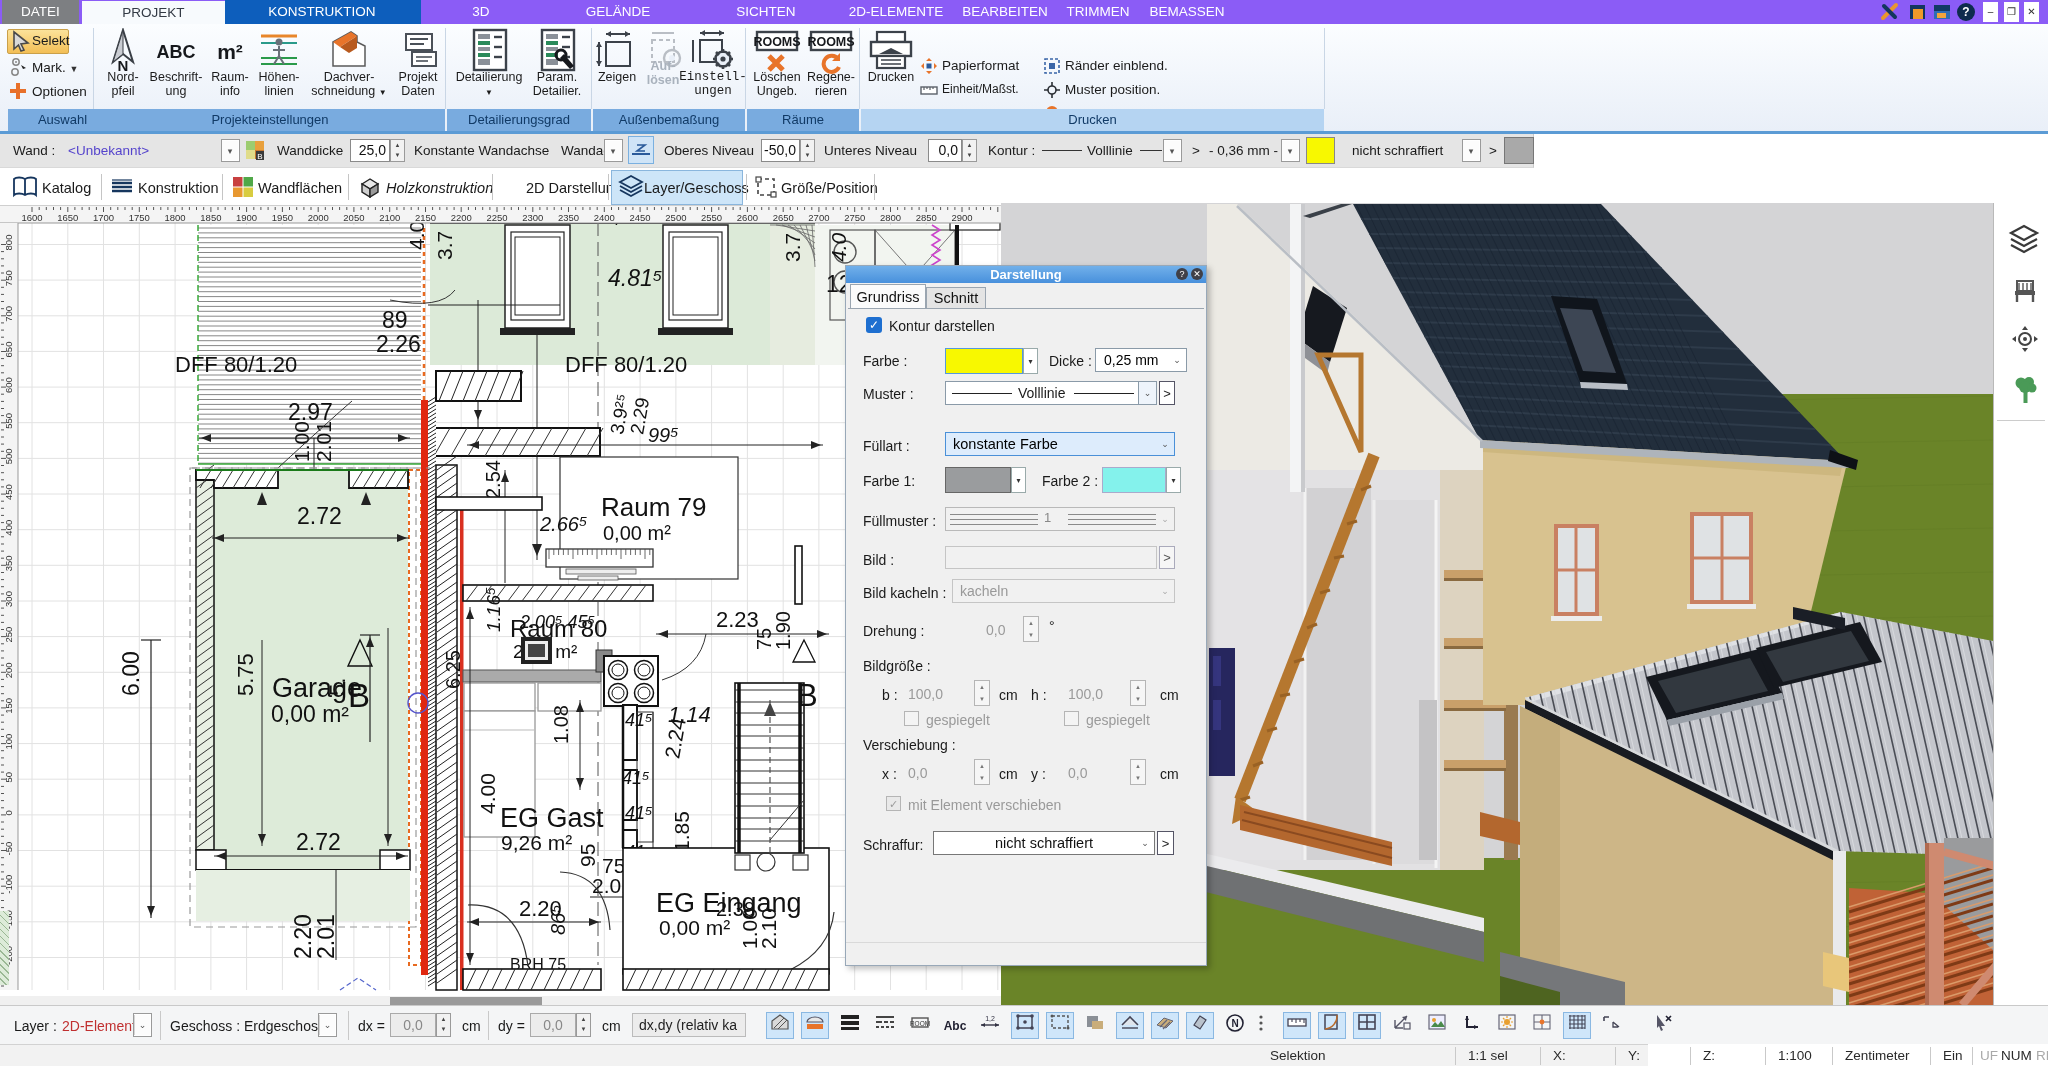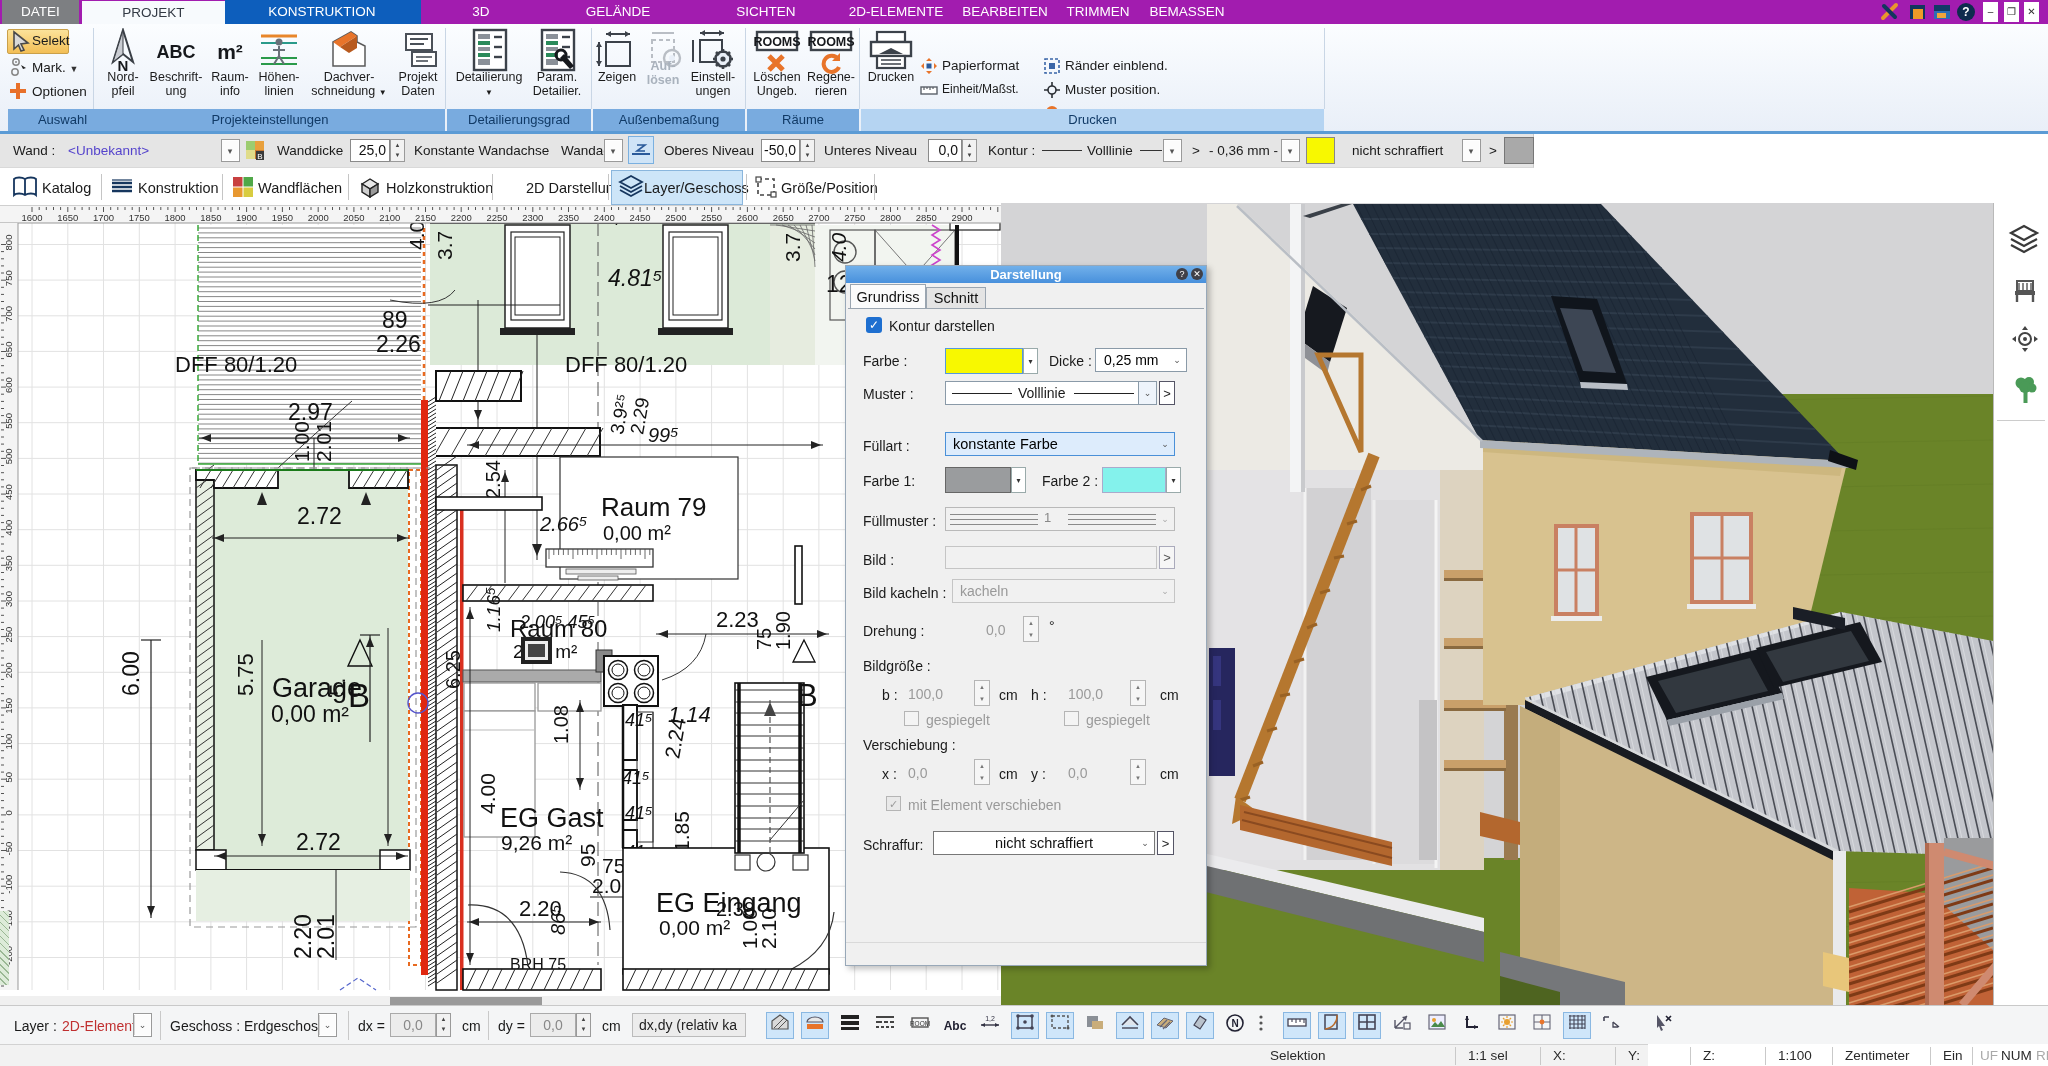--- a/index.html
+++ b/index.html
@@ -1,17 +1,17 @@
 <!DOCTYPE html>
 <html><head><meta charset="utf-8">
 <style>
 *{margin:0;padding:0;box-sizing:border-box;font-family:"Liberation Sans",sans-serif;}
 html,body{width:2048px;height:1066px;overflow:hidden;background:#fff;}
 .abs{position:absolute;}
-#menubar{left:0;top:0;width:2048px;height:24px;background:#a21caf;}
+#menubar{left:0;top:0;width:2048px;height:24px;background:#8b5cf6;}
 .mitem{position:absolute;top:0;height:24px;line-height:24px;color:#fff;font-size:13.5px;}
 #ribbon{left:0;top:24px;width:2048px;height:107px;background:linear-gradient(#fbfdff,#e9eff8);}
 .rsep{position:absolute;top:4px;height:81px;width:1px;background:#c9d6e5;}
 .rlbl{position:absolute;font-size:12.5px;color:#1b1b1b;text-align:center;line-height:13.5px;}
 .gband{position:absolute;top:85px;height:22px;background:#79abdf;font-size:13px;color:#113a66;text-align:center;line-height:22px;}
 #blueline{left:0;top:131px;width:2048px;height:3px;background:#5b9bd5;}
 #wandbar{left:0;top:134px;width:1534px;height:34px;background:#e5e5e5;border-right:1px solid #c8c8c8;border-bottom:1px solid #d9d9d9;}
 .wtxt{position:absolute;top:9px;font-size:13.5px;color:#1a1a1a;}
 .winp{position:absolute;top:5px;height:23px;border:1px solid #8a8a8a;background:#fff;font-size:14px;text-align:right;padding:2px 3px 0 0;color:#111;}
 .spin{position:absolute;top:5px;width:15px;height:23px;border:1px solid #9a9a9a;background:#f2f2f2;font-size:6px;color:#444;text-align:center;line-height:10px;}
@@ -174,21 +174,21 @@
           <line x1="33" y1="21" x2="33" y2="25"></line>
           <line x1="33" y1="37" x2="33" y2="41"></line>
           <line x1="23" y1="31" x2="27" y2="31"></line>
           <line x1="39" y1="31" x2="43" y2="31"></line>
           <line x1="26" y1="24" x2="29" y2="27"></line>
           <line x1="37" y1="35" x2="40" y2="38"></line>
           <line x1="40" y1="24" x2="37" y2="27"></line>
           <line x1="29" y1="35" x2="26" y2="38"></line>
         </g>
       </svg></div>
-    <div class="rlbl" style="left:667px;top:47px;width:92px;">Einstell-<br>ungen</div>
+    <div class="rlbl" style="left:667px;top:47px;width:92px;font-family:Liberation Mono, monospace;">Einstell-<br>ungen</div>
 <div class="abs" style="left:743px;top:4px;width:68px;height:42px;text-align:center;"><svg width="48" height="46" viewBox="0 0 48 46">
         <rect x="4" y="4" width="40" height="18" fill="#fff" stroke="#3c424a" stroke-width="2.4"></rect>
         <text x="24" y="18" font-size="12.5" font-weight="bold" fill="#16181c" text-anchor="middle" letter-spacing="0">ROOMS</text>
         <path d="M16 28 L30 42 M30 28 L16 42" stroke="#e8742a" stroke-width="5"></path>
       </svg></div>
     <div class="rlbl" style="left:731px;top:47px;width:92px;">Löschen<br>Ungeb.</div>
 <div class="abs" style="left:797px;top:4px;width:68px;height:42px;text-align:center;"><svg width="48" height="46" viewBox="0 0 48 46">
         <rect x="4" y="4" width="40" height="18" fill="#fff" stroke="#3c424a" stroke-width="2.4"></rect>
         <text x="24" y="18" font-size="12.5" font-weight="bold" fill="#16181c" text-anchor="middle">ROOMS</text>
         <path d="M31 31 a8 8 0 1 0 1 8" fill="none" stroke="#e8742a" stroke-width="4"></path>
@@ -312,21 +312,21 @@
         <path d="M2 3 h20" stroke="#16365e" stroke-width="1.2"></path>
       </svg> Konstruktion</div>
 <div class="tsep" style="left:222px;"></div>
 <div class="ptab" style="left:232px;"><svg width="22" height="22" viewBox="0 0 22 22" style="vertical-align:-5px">
         <rect x="1" y="1" width="9.5" height="9.5" fill="#c84040"></rect>
         <rect x="11.5" y="1" width="9.5" height="9.5" fill="#50a848"></rect>
         <rect x="1" y="11.5" width="9.5" height="9.5" fill="#e89830"></rect>
         <rect x="11.5" y="11.5" width="9.5" height="9.5" fill="#d8cc40"></rect>
       </svg> Wandflächen</div>
 <div class="tsep" style="left:348px;"></div>
-<div class="ptab" style="left:358px;"><svg width="24" height="22" viewBox="0 0 24 22" style="vertical-align:-5px">
+<div class="ptab" style="left:358px;font-style:italic;"><svg width="24" height="22" viewBox="0 0 24 22" style="vertical-align:-5px">
         <path d="M4 8 L12 3 L20 8 L12 13 Z" fill="#e9e9e9" stroke="#222" stroke-width="1.4"></path>
         <path d="M4 8 V16 L12 21 V13 Z" fill="#cfcfcf" stroke="#222" stroke-width="1.4"></path>
         <path d="M20 8 V16 L12 21 V13 Z" fill="#9a9a9a" stroke="#222" stroke-width="1.4"></path>
       </svg> Holzkonstruktion</div>
 <div class="tsep" style="left:492px;"></div>
 <div class="ptab" style="left:526px;">2D Darstellung</div>
 <div class="tsep" style="left:608px;"></div>
 <div class="abs" style="left:611px;top:2px;width:132px;height:35px;background:#cde5f8;border:1px solid #8ab6dd;"></div>
 <div class="ptab" style="left:618px;"><svg width="26" height="24" viewBox="0 0 26 24" style="vertical-align:-5px">
         <path d="M2 8 L13 2 L24 8 L13 14 Z" fill="none" stroke="#16365e" stroke-width="1.8"></path>

